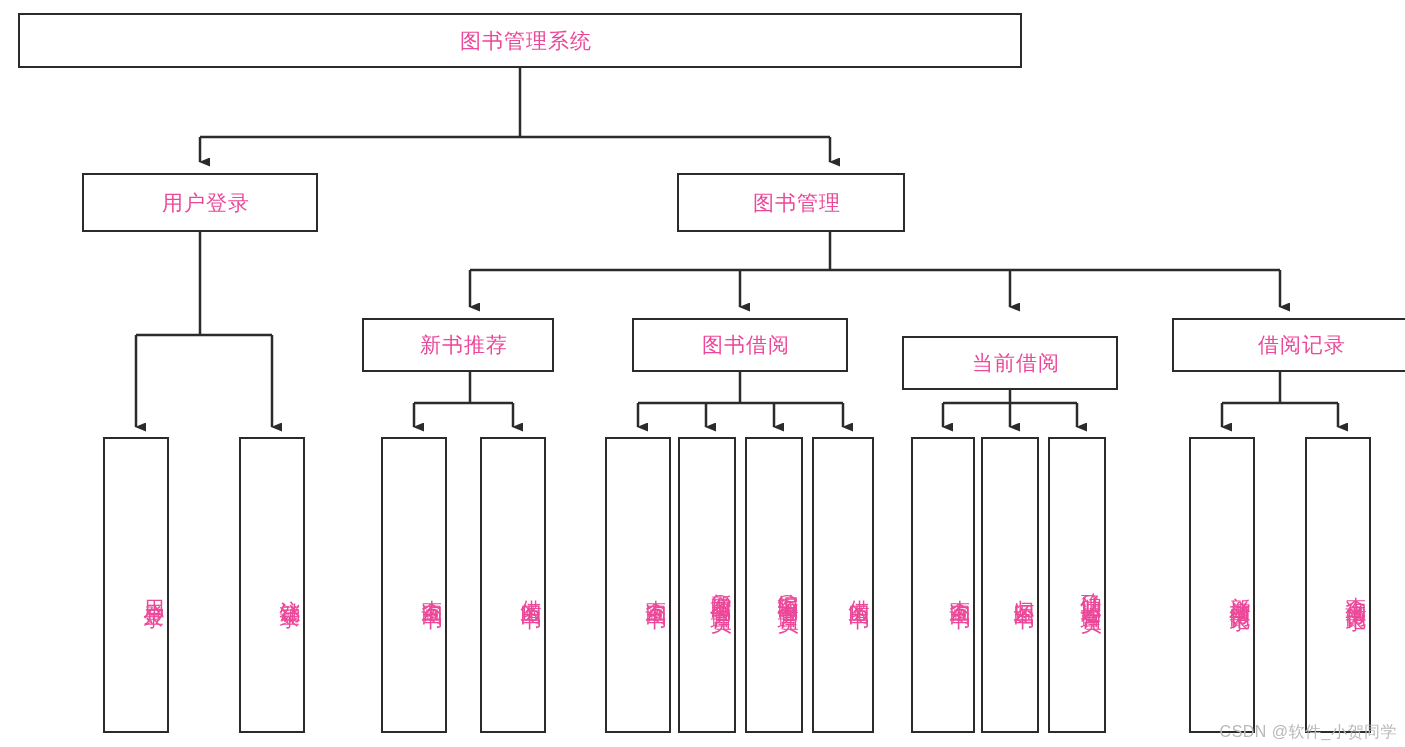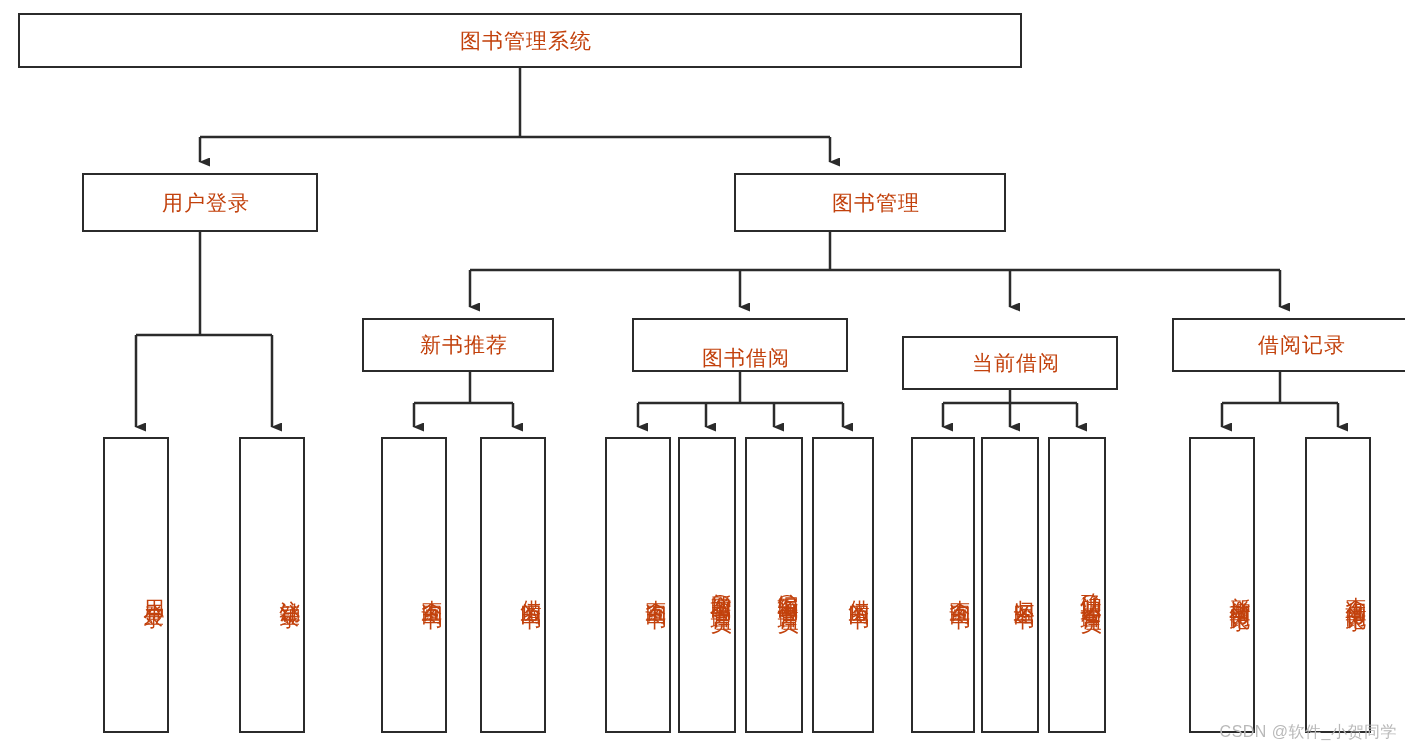--- a/index.html
+++ b/index.html
@@ -26,21 +26,21 @@
     pointer-events: none;
   }
   .node {
     position: absolute;
     box-sizing: border-box;
     border: 2.5px solid #2b2b2b;
     background: #ffffff;
     display: flex;
     align-items: center;
     justify-content: center;
-    color: #c2410c;
+    color: #ec4899;
     padding-left: 12px;
   }
   .node.horizontal {
     font-size: 21px;
     letter-spacing: 1px;
     line-height: 1.2;
   }
   .node.vertical {
     writing-mode: vertical-rl;
     text-orientation: upright;
@@ -119,28 +119,28 @@
     <path d="M1338,403 L1338,427" stroke="#2b2b2b" stroke-width="2.5" fill="none" marker-end="url(#arrow)"></path>
   </svg>
 
   <div class="node horizontal" style="left:18px; top:13px; width:1004px; height:55px;">
     <span>图书管理系统</span>
   </div>
 
   <div class="node horizontal" style="left:82px; top:173px; width:236px; height:59px;">
     <span>用户登录</span>
   </div>
-  <div class="node horizontal" style="left:734px; top:173px; width:272px; height:59px;">
+  <div class="node horizontal" style="left:677px; top:173px; width:228px; height:59px;">
     <span>图书管理</span>
   </div>
 
   <div class="node horizontal" style="left:362px; top:318px; width:192px; height:54px;">
     <span>新书推荐</span>
   </div>
-  <div class="node horizontal" style="left:632px; top:318px; width:216px; height:54px;align-items:flex-end;">
+  <div class="node horizontal" style="left:632px; top:318px; width:216px; height:54px;">
     <span>图书借阅</span>
   </div>
   <div class="node horizontal" style="left:902px; top:336px; width:216px; height:54px;">
     <span>当前借阅</span>
   </div>
   <div class="node horizontal" style="left:1172px; top:318px; width:248px; height:54px;">
     <span>借阅记录</span>
   </div>
 
   <div class="node vertical" style="left:103px; top:437px; width:66px; height:296px;">

